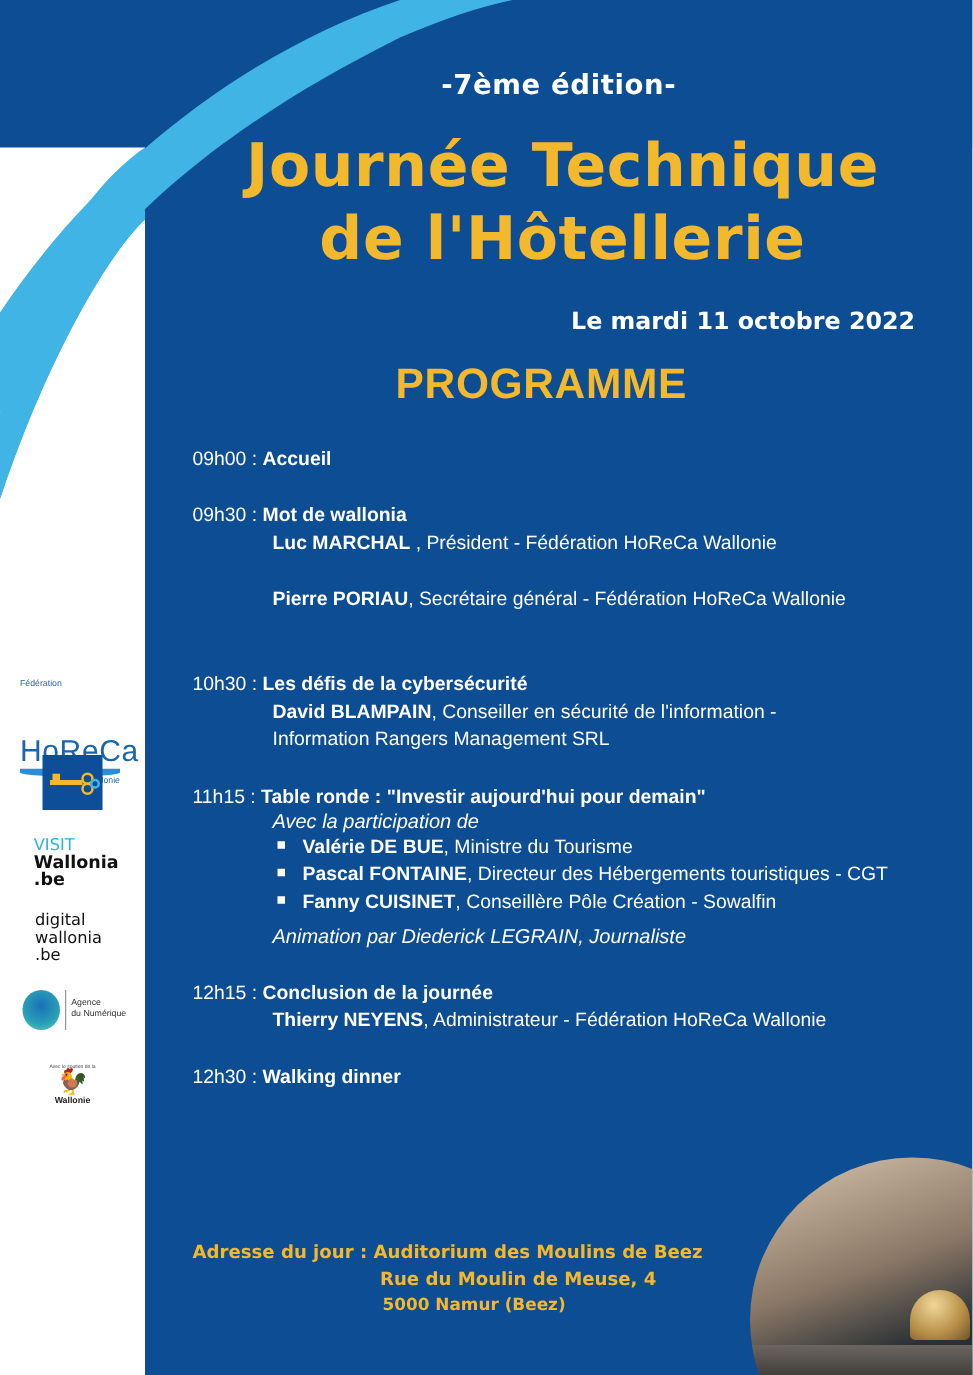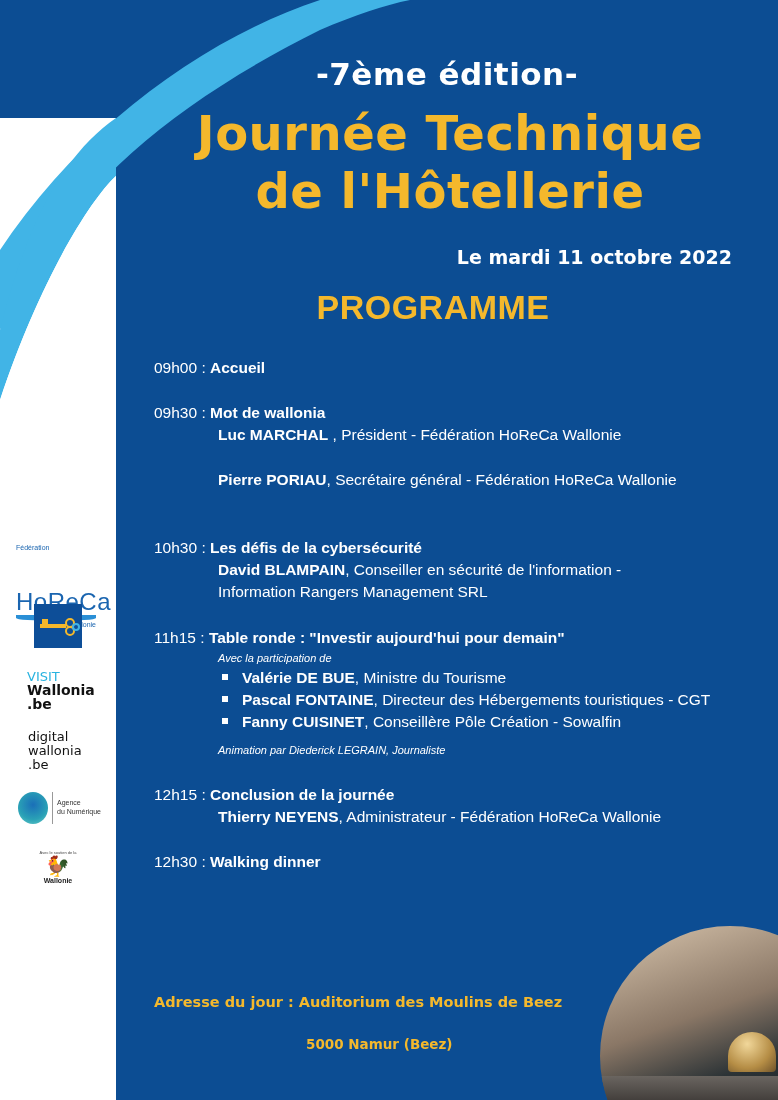--- a/index.html
+++ b/index.html
@@ -5,37 +5,37 @@
   * { box-sizing: border-box; margin: 0; padding: 0; }
   html, body { width: 778px; height: 1100px; overflow: hidden; background: #ffffff; }
   body { position: relative; font-family: "Liberation Sans", sans-serif; }
 
   .page { position: absolute; left: 0; top: 0; width: 778px; height: 1100px; background: #ffffff; overflow: hidden; }
   .main-panel { position: absolute; left: 116px; top: 0; width: 662px; height: 1100px; background: #0c4d93; }
   .top-band { position: absolute; left: 0; top: 0; width: 778px; height: 118px; background: #0c4d93; }
   .swoosh { position: absolute; left: 0; top: 0; width: 778px; height: 1100px; pointer-events: none; }
 
   .edition { position: absolute; left: 116px; width: 662px; top: 56px; text-align: center; color: #ffffff;
-    font-family: "DejaVu Sans", sans-serif; font-weight: bold; font-size: 31px; letter-spacing: 0.5px; }
+    font-family: "DejaVu Sans", sans-serif; font-weight: bold; font-size: 22px; letter-spacing: 0.5px; }
   .title { position: absolute; left: 130px; width: 640px; top: 104px; text-align: center; color: #f4b82c;
     font-family: "DejaVu Sans", sans-serif; font-weight: bold; font-size: 48px; line-height: 58px; letter-spacing: 0.5px; }
   .date { position: absolute; right: 46px; top: 246px; color: #ffffff;
     font-family: "DejaVu Sans", sans-serif; font-weight: bold; font-size: 19px; margin-left: 25px; }
   .programme { position: absolute; left: 116px; width: 634px; top: 288px; text-align: center; color: #f4b82c;
     font-family: "Liberation Sans", sans-serif; font-weight: bold; font-size: 34px; letter-spacing: 0.5px; }
 
   .schedule { position: absolute; left: 154px; top: 357px; width: 620px; color: #ffffff; font-size: 15.5px; }
   .item { position: absolute; left: 0; width: 620px; }
   .line { white-space: nowrap; height: 22px; line-height: 22px; }
   .time { font-weight: normal; }
   .topic { font-weight: bold; }
   .sub { padding-left: 64px; }
   .person { font-weight: bold; margin-top: 15px; }
   .role { font-weight: normal; }
-  .note { padding-left: 64px; font-style: italic; font-size: 11px; height: 18px; line-height: 18px; }
+  .note { padding-left: 64px; font-style: italic; font-size: 16px; height: 18px; line-height: 18px; }
   .bullet-line { padding-left: 68px; white-space: nowrap; height: 22px; line-height: 22px; }
   .bullet { display: inline-block; width: 6px; height: 6px; background: #ffffff; margin-right: 14px; vertical-align: middle; position: relative; top: -2px; }
 
   .address { position: absolute; left: 154px; top: 994px; color: #f4b82c; font-family: "DejaVu Sans", sans-serif; font-weight: bold; font-size: 14.5px; }
   .address .l2 { position: absolute; left: 150px; top: 22px; white-space: nowrap; }
   .address .l3 { position: absolute; left: 152px; top: 42px; white-space: nowrap; font-size: 13.5px; }
 
   .photo { position: absolute; left: 600px; top: 926px; width: 260px; height: 260px; border-radius: 50%; overflow: hidden;
     background: linear-gradient(160deg, #d9c6ae 0%, #8a7766 35%, #2c3336 55%, #1c2326 75%, #5a5148 100%); }
   .photo .bell { position: absolute; left: 128px; top: 106px; width: 48px; height: 40px; border-radius: 24px 24px 4px 4px;
@@ -120,20 +120,21 @@
       <div class="line sub"><span class="person">Thierry NEYENS</span><span class="role">, Administrateur - Fédération HoReCa Wallonie</span></div>
     </div>
 
     <div class="item" style="top:494px">
       <div class="line"><span class="time">12h30 :</span> <span class="topic">Walking dinner</span></div>
     </div>
   </div>
 
   <div class="address">
     <div style="white-space:nowrap">Adresse du jour : Auditorium des Moulins de Beez</div>
+    <div class="l2">Rue du Moulin de Meuse, 4</div>
     <div class="l3">5000 Namur (Beez)</div>
   </div>
 
   <div class="photo">
     <div class="counter"></div>
     <div class="bell"></div>
   </div>
 
   <div class="logos">
     <div class="logo horeca">

